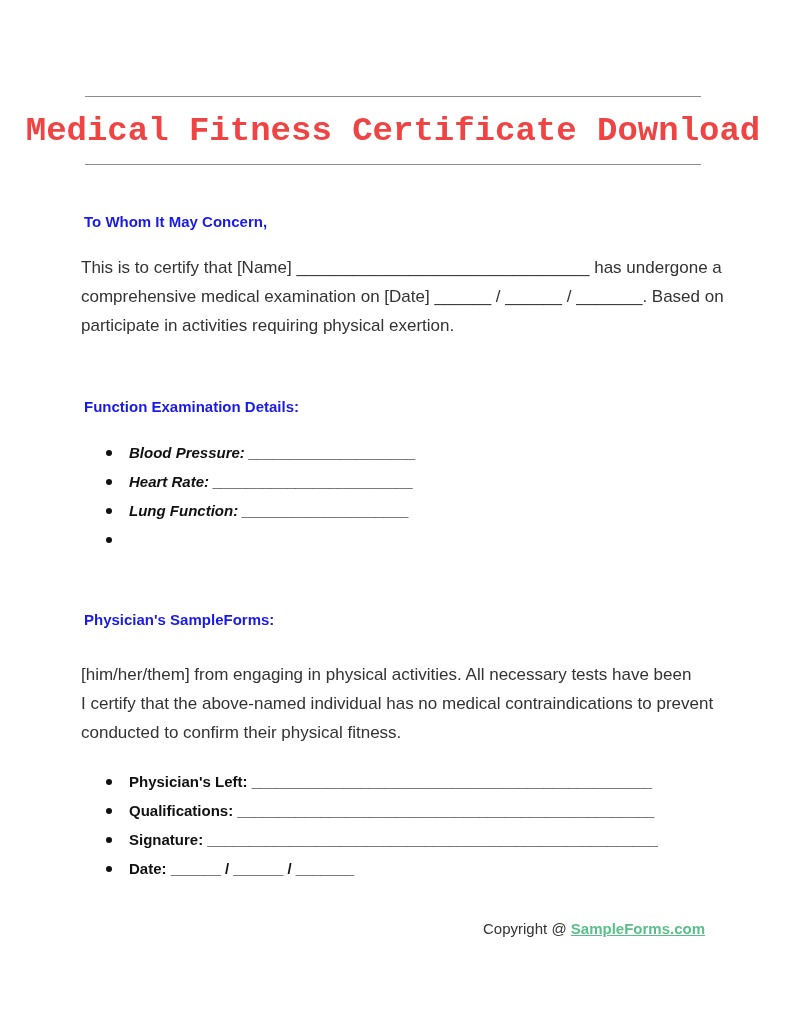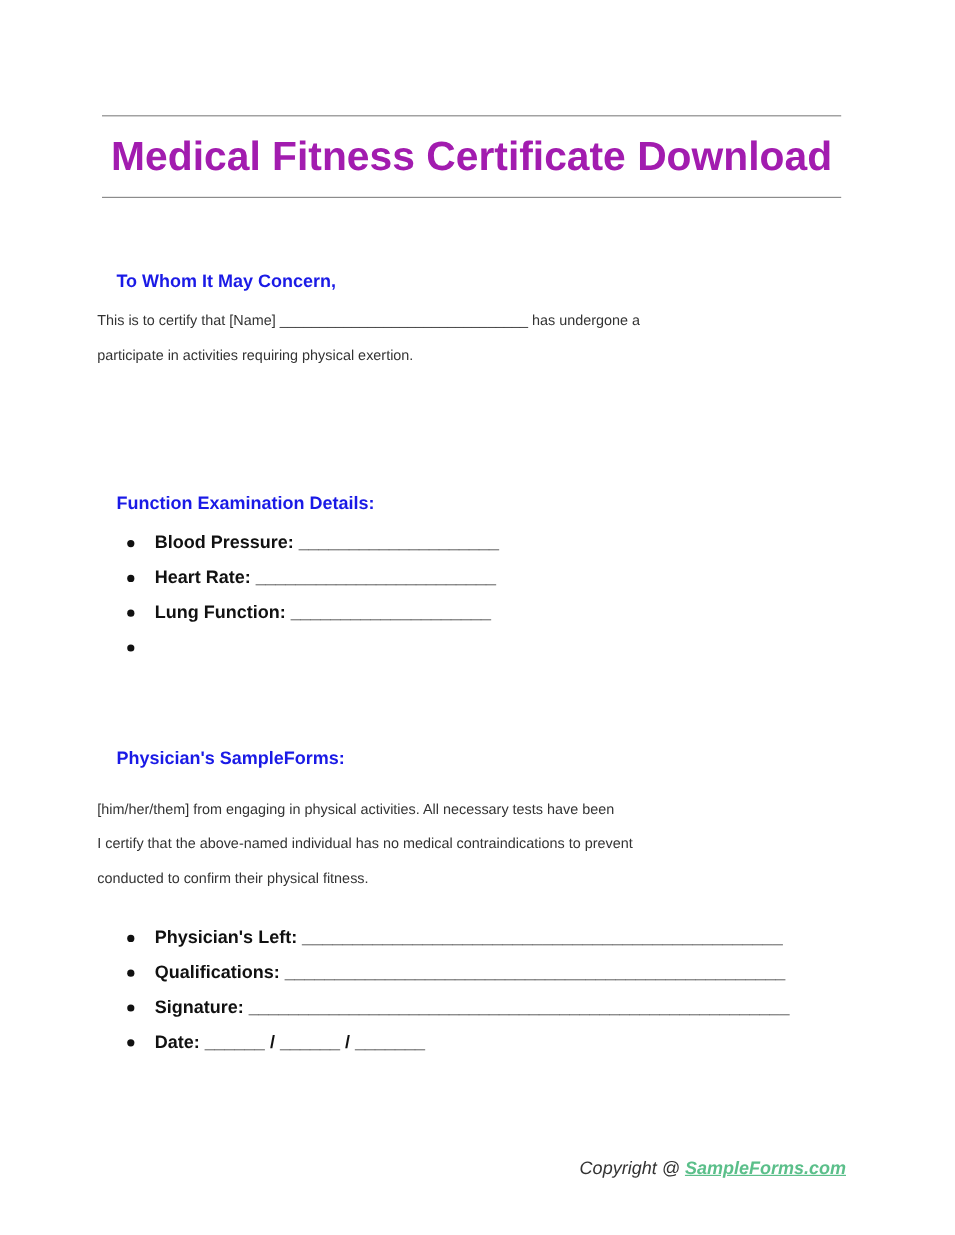--- a/index.html
+++ b/index.html
@@ -25,38 +25,39 @@
     .rule.top { top: 96px; }
     .rule.bottom { top: 164px; }
     .title {
       position: absolute;
       left: 0;
       width: 786px;
       top: 110px;
       text-align: center;
       font-size: 34px;
       font-weight: bold;
-      color: #a21caf;
+      color: #ef4444;
       line-height: 42px;
       margin: 0;
+      font-family: Liberation Mono, monospace;
     }
     .heading {
       position: absolute;
       left: 81px;
       font-size: 15px;
       font-weight: bold;
       color: #1a1ae6;
-      margin: 16px;
+      margin: 3px;
       line-height: 20px;
     }
     .para {
       position: absolute;
       left: 81px;
       width: 640px;
-      font-size: 12px;
+      font-size: 17px;
       line-height: 29px;
       color: #333333;
       margin: 0;
     }
     .para .line { display: block; white-space: nowrap; }
     ul.fields {
       position: absolute;
       left: 81px;
       margin: 0;
       padding: 0;
@@ -76,49 +77,49 @@
       left: 25px;
       top: 12px;
       width: 6px;
       height: 6px;
       border-radius: 50%;
       background: #111111;
     }
     .footer {
       position: absolute;
       right: 91px;
-      top: 965px;
+      top: 920px;
       font-size: 15px;
       color: #333333;
       white-space: nowrap;
-      font-style: italic;
     }
     .footer a {
       color: #5bbf8a;
       font-weight: bold;
       text-decoration: underline;
     }
   </style>
 </head>
 <body>
 
 <div class="rule top"></div>
 <h1 class="title">Medical Fitness Certificate Download</h1>
 <div class="rule bottom"></div>
 
 <h2 class="heading" style="top:209px;">To Whom It May Concern,</h2>
 
 <p class="para" style="top:253px;">
   <span class="line">This is to certify that [Name] _______________________________ has undergone a</span>
+  <span class="line">comprehensive medical examination on [Date] ______ / ______ / _______. Based on</span>
   <span class="line">participate in activities requiring physical exertion.</span>
 </p>
 
 <h2 class="heading" style="top:394px;">Function Examination Details:</h2>
 
-<ul class="fields" style="top:438px;">
+<ul class="fields" style="top:438px;font-style:italic;">
   <li><span class="bullet"></span><span>Blood Pressure: ____________________</span></li>
   <li><span class="bullet"></span><span>Heart Rate: ________________________</span></li>
   <li><span class="bullet"></span><span>Lung Function: ____________________</span></li>
   <li><span class="bullet"></span></li>
 </ul>
 
 <h2 class="heading" style="top:607px;">Physician's SampleForms:</h2>
 
 <p class="para" style="top:660px;">
   <span class="line">[him/her/them] from engaging in physical activities. All necessary tests have been</span>

